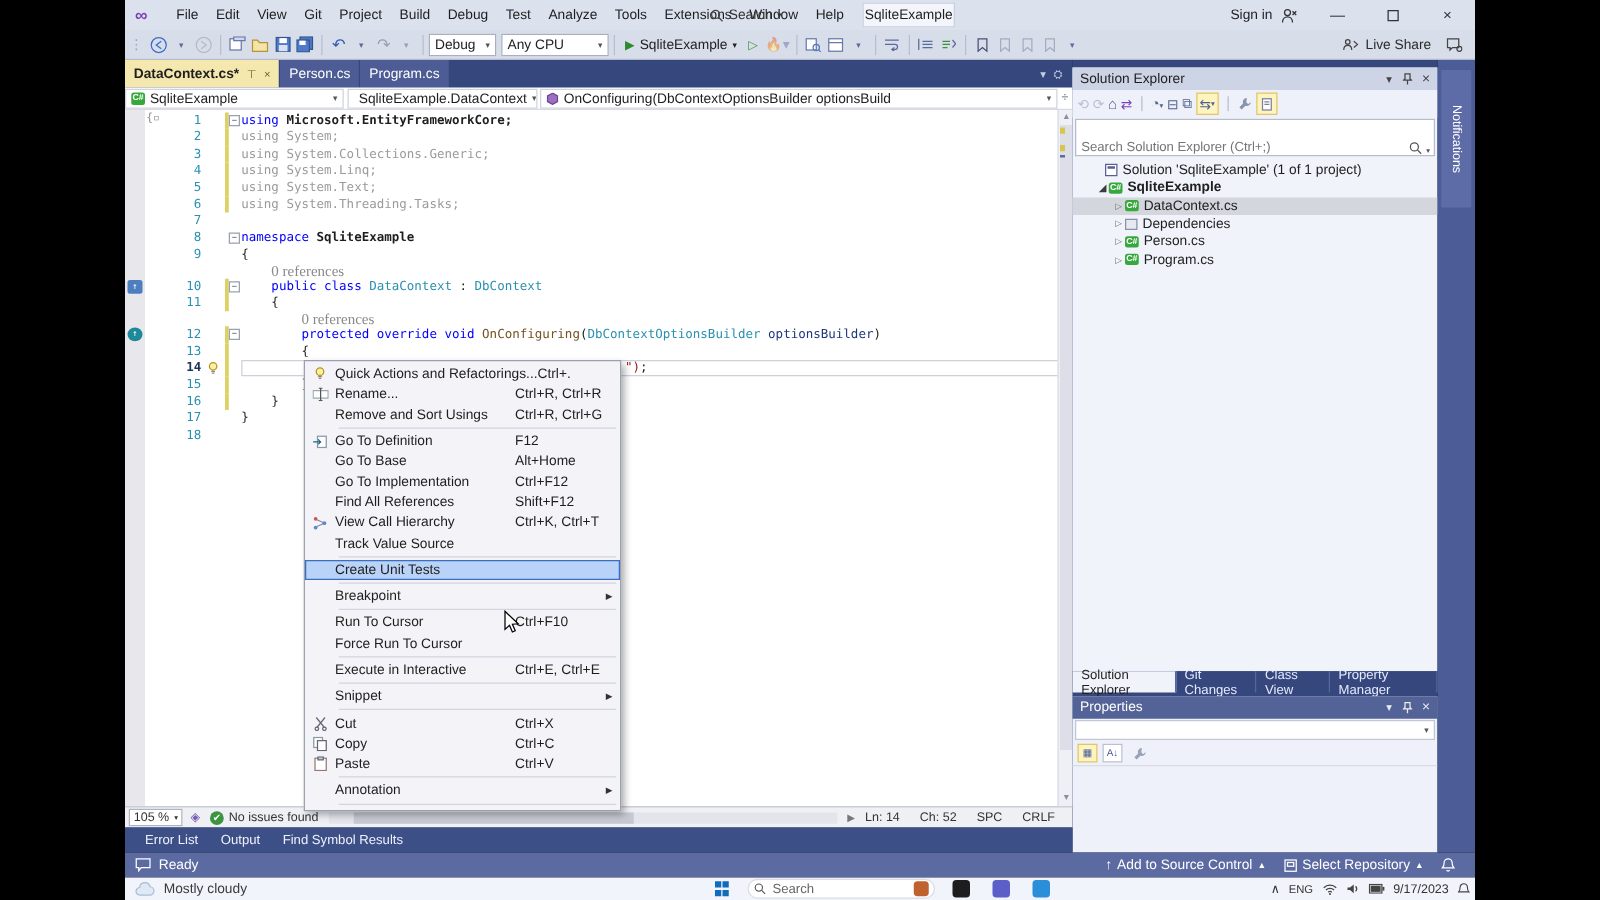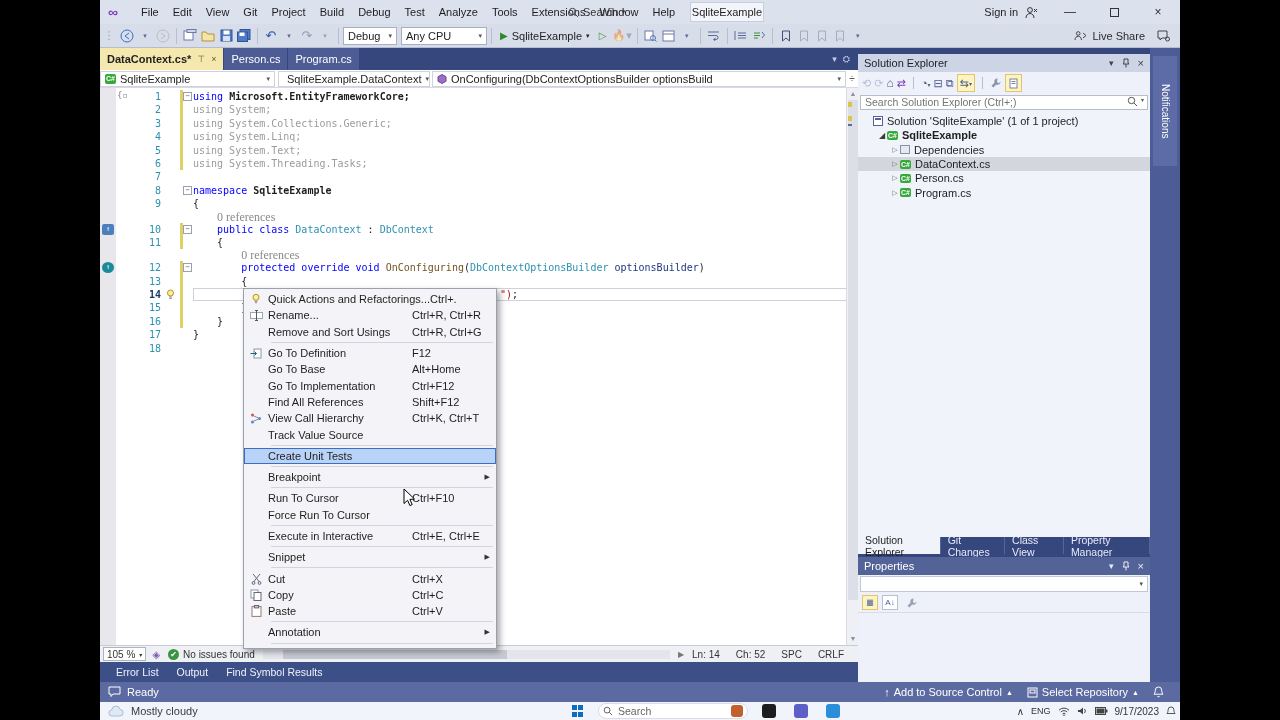--- a/index.html
+++ b/index.html
@@ -66,21 +66,21 @@
 .hsc{position:relative;height:9px;background:#e4e5ec;flex:1;margin:0 8px}
 .hthumb{position:absolute;left:20px;top:0;width:55%;height:9px;background:#c6c8d2}
 .lninfo{display:flex;gap:16px;margin-right:14px;white-space:nowrap}
 
 .right-dock{position:absolute;left:758px;top:48px;width:292px;height:634px;background:#35477d}
 .se-panel{position:absolute;left:0;top:6px;width:292px;height:483px;background:#f0f3fa}
 .pane-head{height:18px;background:#ccd4e6;display:flex;align-items:center;font-size:11px;color:#1e1e1e;padding:0 6px}
 .pane-head .hicons{margin-left:auto;display:flex;gap:8px;color:#444;font-size:9px;align-items:center}
 .se-toolbar{height:22px;display:flex;align-items:center;padding:0 4px;gap:3px;background:#eef1f9;font-size:11px;color:#51618f}
 .sq-hl{border:1px solid #e0c56e;background:#fdf4bf;padding:0 2px;display:inline-flex;align-items:center;height:18px}
-.se-search{height:15px;margin:1px 2px;background:#fff;border:1px solid #b6bcce;display:flex;align-items:flex-start}
+.se-search{height:30px;margin:1px 2px;background:#fff;border:1px solid #b6bcce;display:flex;align-items:flex-end}
 .se-search input{flex:1;border:0;outline:0;font-size:10.5px;color:#777;padding:0 4px;font-family:"Liberation Sans",sans-serif;background:transparent}
 .se-tree{font-size:11px;color:#1e1e1e;padding-top:3px}
 .trow{display:flex;align-items:center;height:14.3px;white-space:nowrap}
 .trow.sel{background:#d4d6dd}
 .arrc{width:10px;font-size:7px;color:#6a6a6a;text-align:center;flex:none}
 .arro{width:10px;font-size:8px;color:#3b3b3b;text-align:center;flex:none}
 .csic{display:inline-block;background:#37a93c;color:#fff;font-size:7px;font-weight:bold;border-radius:2px;padding:0 1px;margin-right:4px;line-height:9px}
 .solic{display:inline-block;width:10px;height:10px;border:1px solid #5a5f93;background:#fff;margin-right:4px;position:relative}
 .solic:after{content:"";position:absolute;left:1px;top:1px;width:6px;height:2px;background:#5a5f93}
 .depic{display:inline-block;width:10px;height:9px;border:1px solid #8a90a5;background:#e7e9f2;margin-right:4px}
@@ -440,39 +440,39 @@
       </div>
       <div class="se-search">
         <input placeholder="Search Solution Explorer (Ctrl+;)" style="">
         <svg width="11" height="11" viewBox="0 0 11 11" style="margin-right:3px">
             <circle cx="4.5" cy="4.5" r="3.2" fill="none" stroke="#555"></circle>
             <line x1="7" y1="7" x2="10" y2="10" stroke="#555"></line>
           </svg>
         <span style="font-size:6px;color:#555;margin-right:3px">▾</span>
       </div>
       <div class="se-tree" id="se-tree">
-          <div class="trow" style="padding-left: 5px;">
+          <div class="trow" style="padding-left: 16px;">
             <span class="arrc"></span>
             <span class="solic"></span>
             <span>Solution 'SqliteExample' (1 of 1 project)</span>
           </div>
           <div class="trow" style="padding-left: 19px;">
             <span class="arro">◢</span>
             <span class="csic">C#</span>
             <span style="font-weight: bold;">SqliteExample</span>
           </div>
+          <div class="trow sel" style="padding-left: 32px;">
+            <span class="arrc">▷</span>
+            <span class="csic">C#</span>
+            <span>DataContext.cs</span>
+          </div>
           <div class="trow" style="padding-left: 32px;">
             <span class="arrc">▷</span>
             <span class="depic"></span>
             <span>Dependencies</span>
-          </div>
-          <div class="trow sel" style="padding-left: 32px;">
-            <span class="arrc">▷</span>
-            <span class="csic">C#</span>
-            <span>DataContext.cs</span>
           </div>
           <div class="trow" style="padding-left: 32px;">
             <span class="arrc">▷</span>
             <span class="csic">C#</span>
             <span>Person.cs</span>
           </div>
           <div class="trow" style="padding-left: 32px;">
             <span class="arrc">▷</span>
             <span class="csic">C#</span>
             <span>Program.cs</span>

